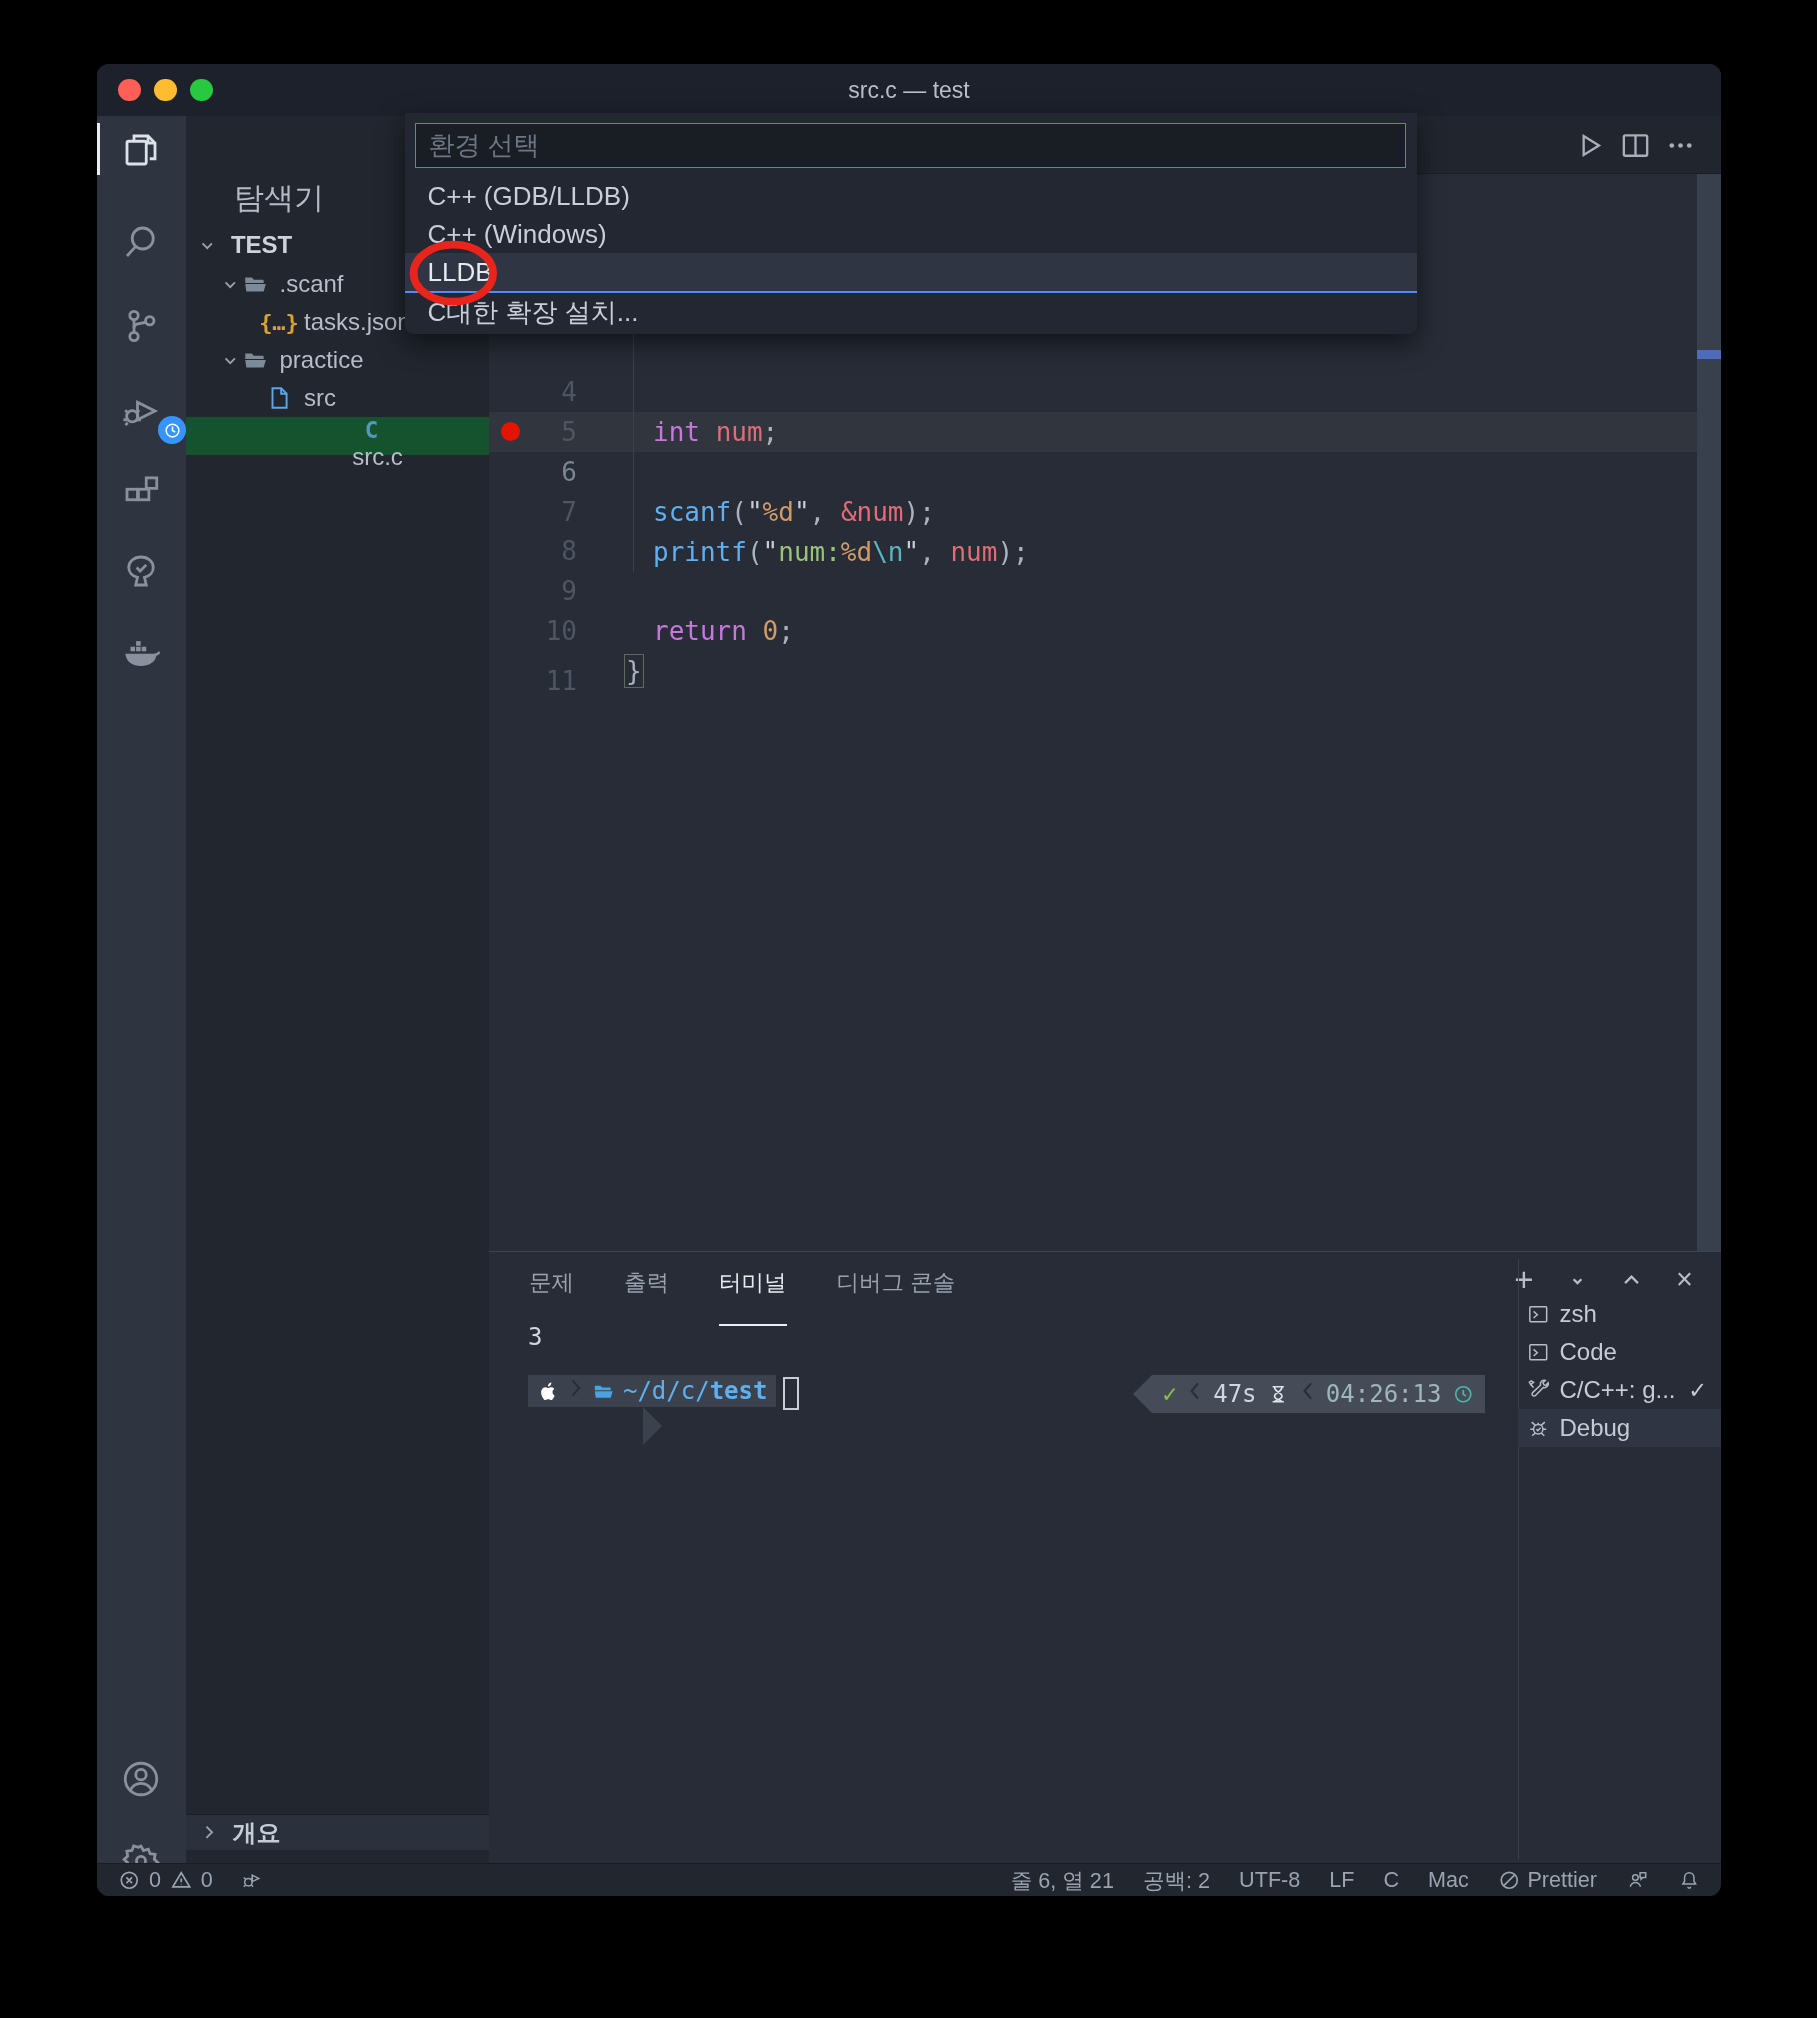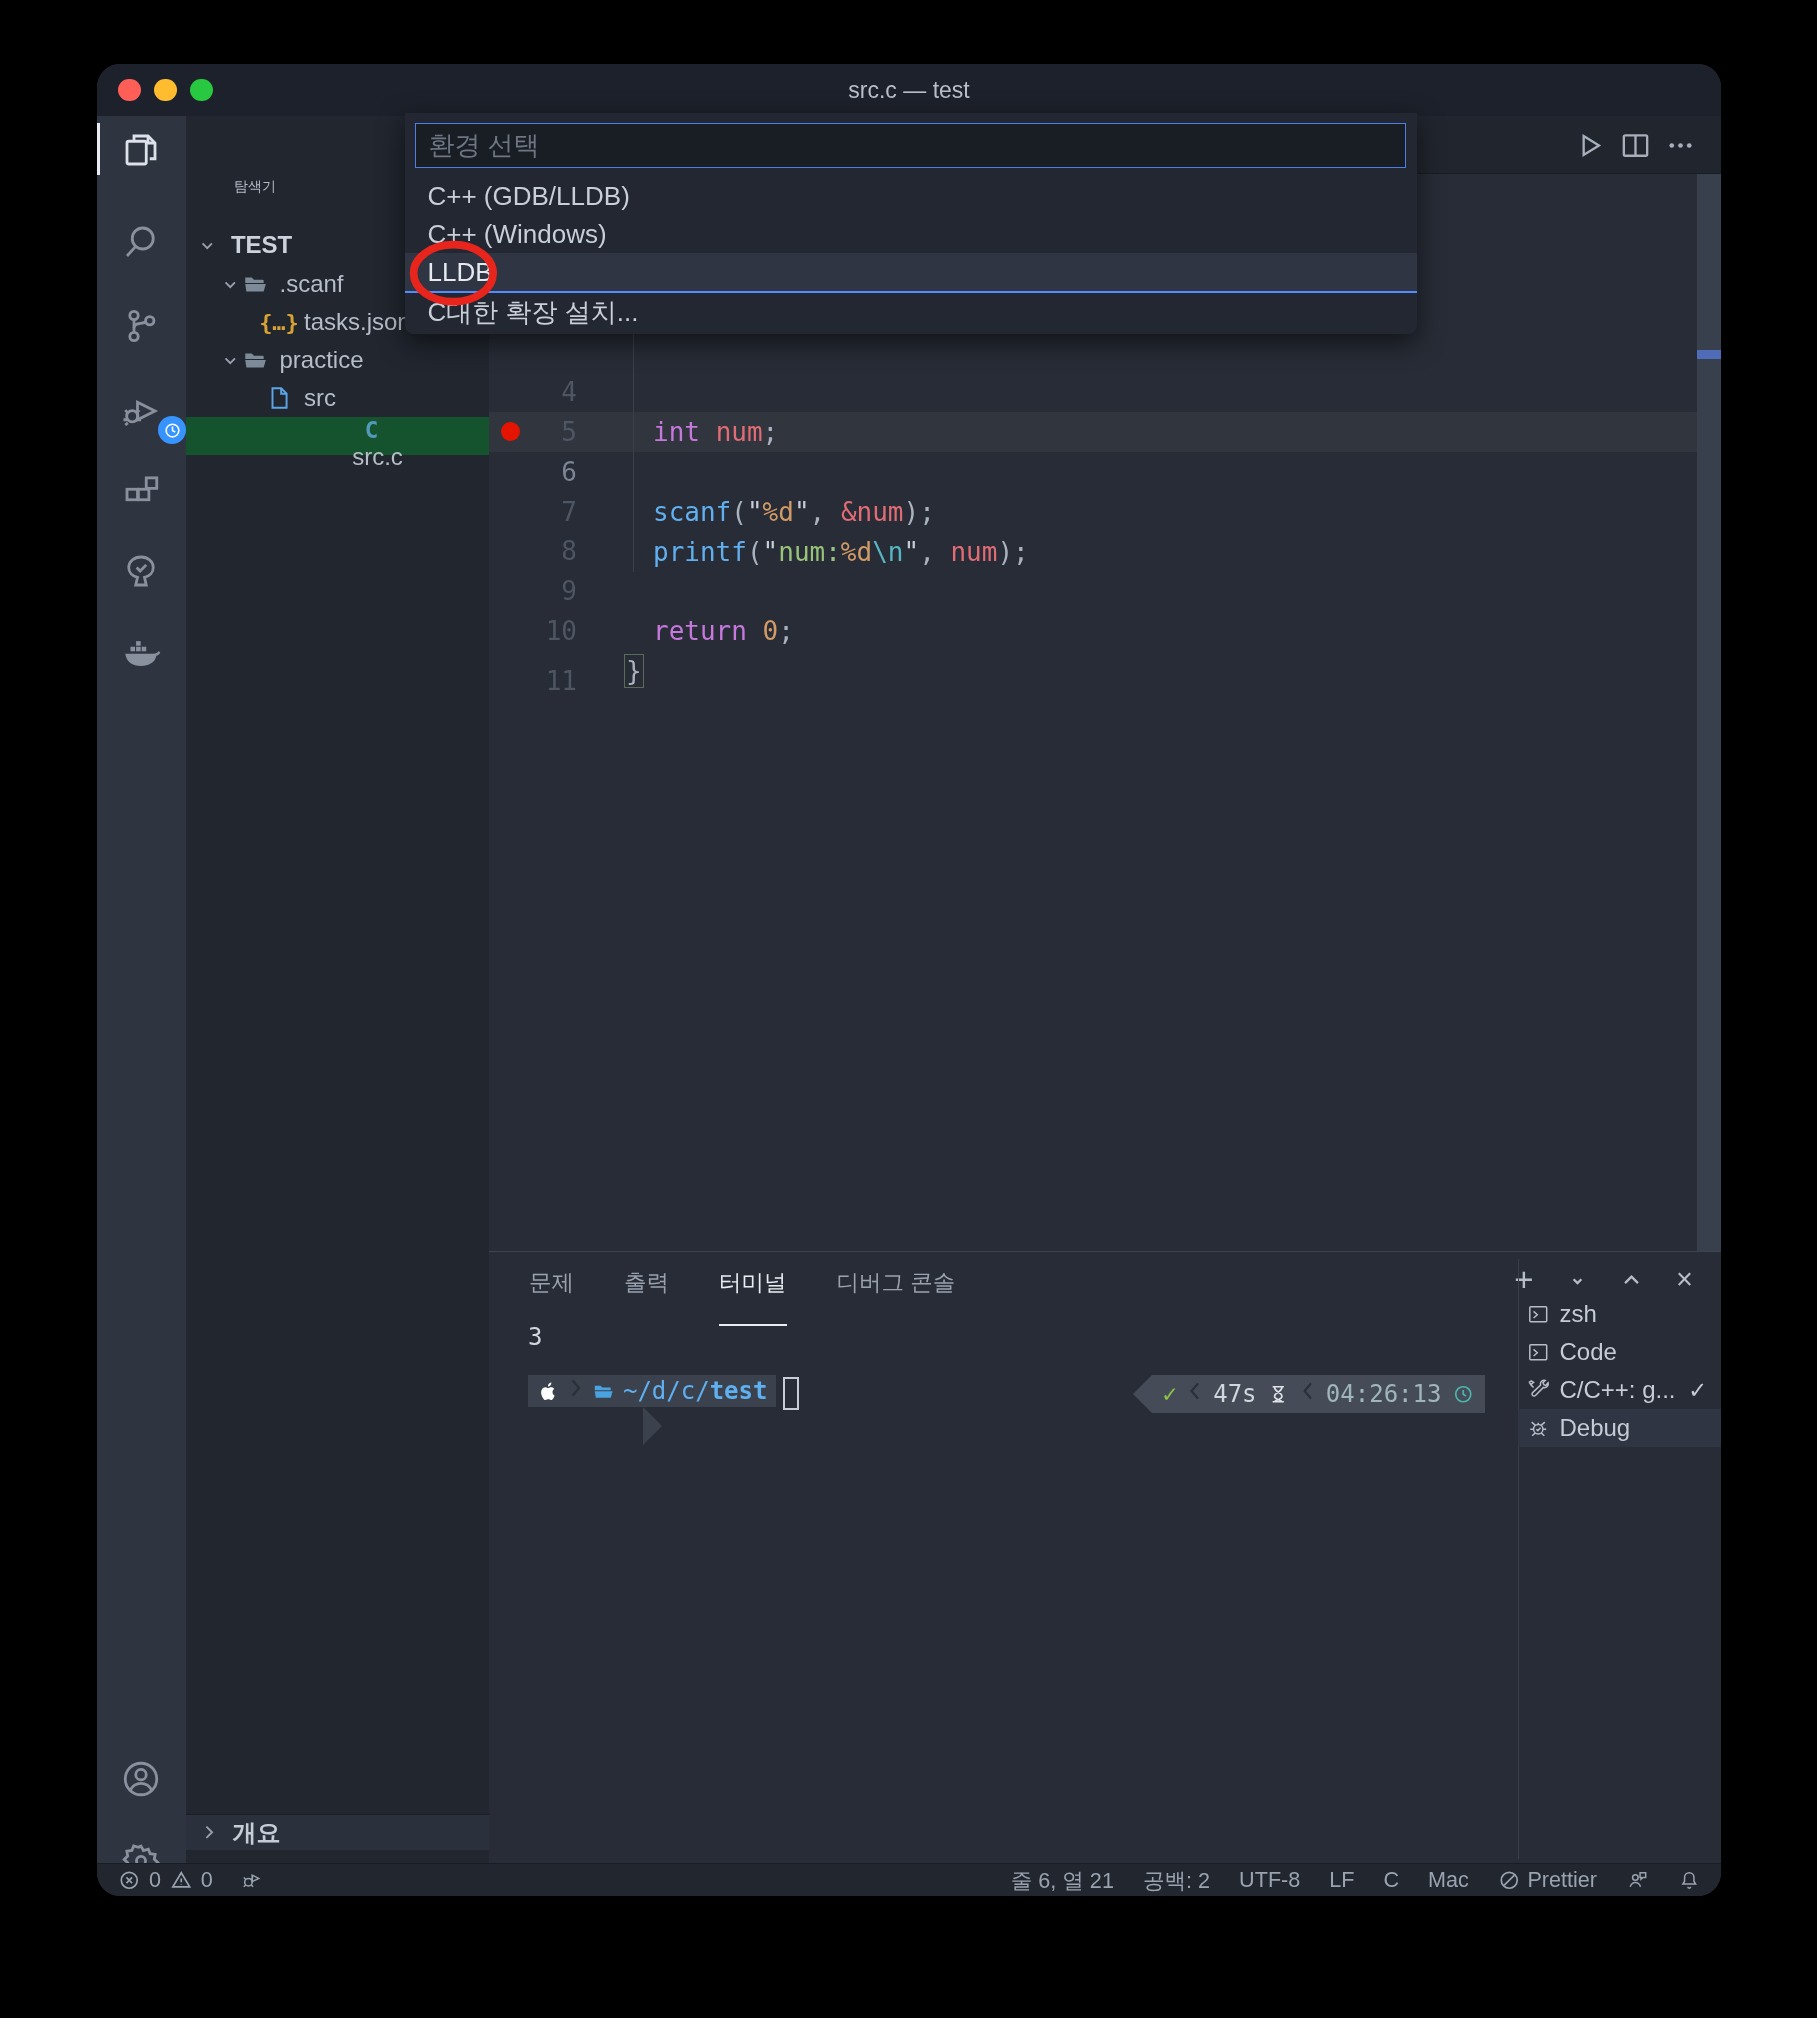--- a/index.html
+++ b/index.html
@@ -1,40 +1,40 @@
 <!DOCTYPE html>
 <html style="font-size:14px"><head>
 <meta charset="utf-8">
 <style>
   html,body{margin:0;padding:0;background:#000;}
   *{box-sizing:border-box;}
   #stage{position:relative;width:1818px;height:2018px;background:#000;overflow:hidden;
          font-family:"Liberation Sans","DejaVu Sans",sans-serif;color:#aab2bf;}
   .abs{position:absolute;}
   #window{left:97px;top:64px;width:1624px;height:1832px;background:#272c36;
-          border-radius:23px;overflow:hidden;box-shadow:0 17.3px 52px rgba(0,0,0,.8);}
+          border-radius:12px;overflow:hidden;box-shadow:0 17.3px 52px rgba(0,0,0,.8);}
   
   #titlebar{left:0;top:0;width:100%;height:52px;background:#1d212b;}
   .tl{width:22.5px;height:22.5px;border-radius:50%;top:14.7px;}
   #tl-red{left:21px;background:#ff5f57;}
   #tl-yellow{left:57px;background:#febc2e;}
   #tl-green{left:93px;background:#28c840;}
   #win-title{width:100%;text-align:center;line-height:52px;font-size:23px;color:#b9bfc9;}
   
   #activitybar{left:0;top:52px;width:89px;height:1748px;background:#2f3540;}
   .act-ic{left:23px;width:42px;height:42px;color:#8a919e;}
   .act-ic svg{width:42px;height:42px;}
   .act-ic.active{color:#dde2ea;}
   #act-indicator{left:0;top:7px;width:2.6px;height:52px;background:#e8ecf2;}
   .badge{left:38px;top:26px;width:28px;height:28px;border-radius:50%;background:#3794ff;
          display:flex;align-items:center;justify-content:center;}
   .badge svg{width:19px;height:19px;color:#fff;}
   
   #sidebar{left:89px;top:52px;width:303px;height:1748px;background:#21262f;}
-  #sb-header{left:48px;top:62px;font-size:14px;color:#b4bbc6;}
+  #sb-header{left:48px;top:62px;font-size:30px;color:#b4bbc6;}
   .row{left:0;width:303px;height:38px;display:flex;align-items:center;font-size:24px;color:#b6bdc8;}
   .row.sel{background:#14532d;flex-direction:column;}
   .chev{width:22.5px;height:22.5px;color:#9aa1ad;flex:0 0 auto;}
   .chev svg{width:22.5px;height:22.5px;}
   .tree-ic{width:26px;height:26px;margin-right:12px;flex:0 0 auto;display:flex;align-items:center;justify-content:center;}
   .tree-ic svg{width:26px;height:26px;}
   .ic-json::before{content:"{…}";color:#d8a235;font-size:22px;font-weight:bold;font-family:"DejaVu Sans Mono",monospace;}
   .ic-c::before{content:"C";color:#519aba;font-size:22.5px;font-weight:bold;font-family:"DejaVu Sans Mono",monospace;}
   #outline-row{top:1698px;height:36px;background:#2b313c;border-top:0.9px solid #1a1e26;font-weight:bold;color:#c6ccd5;}
   

